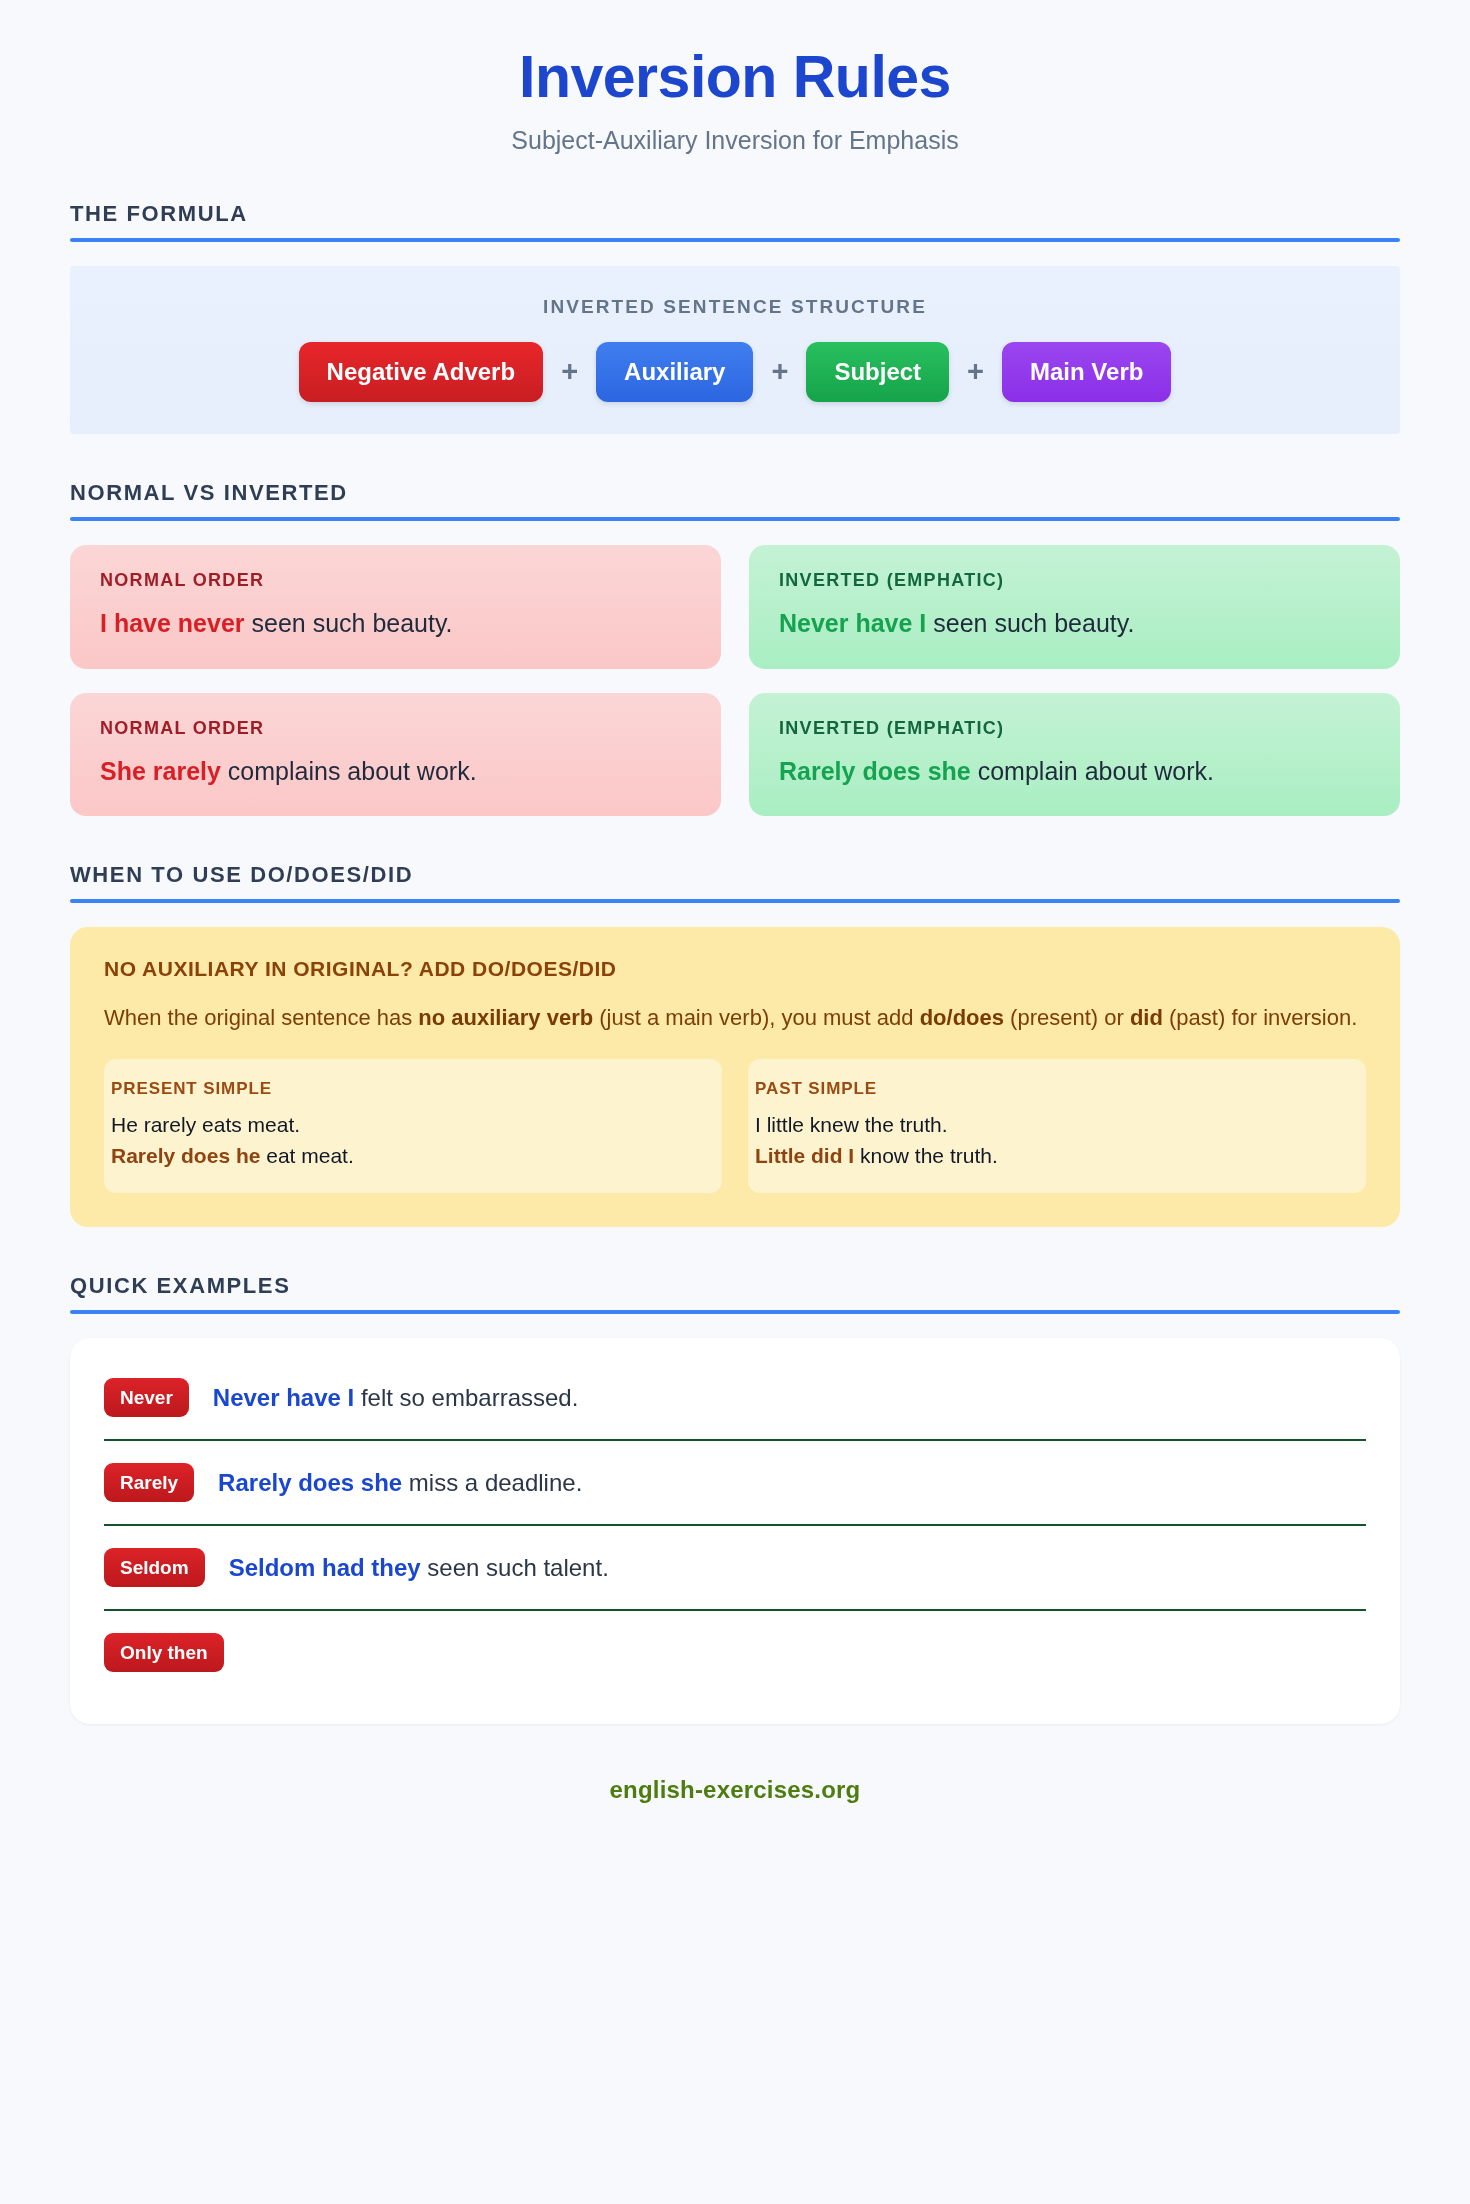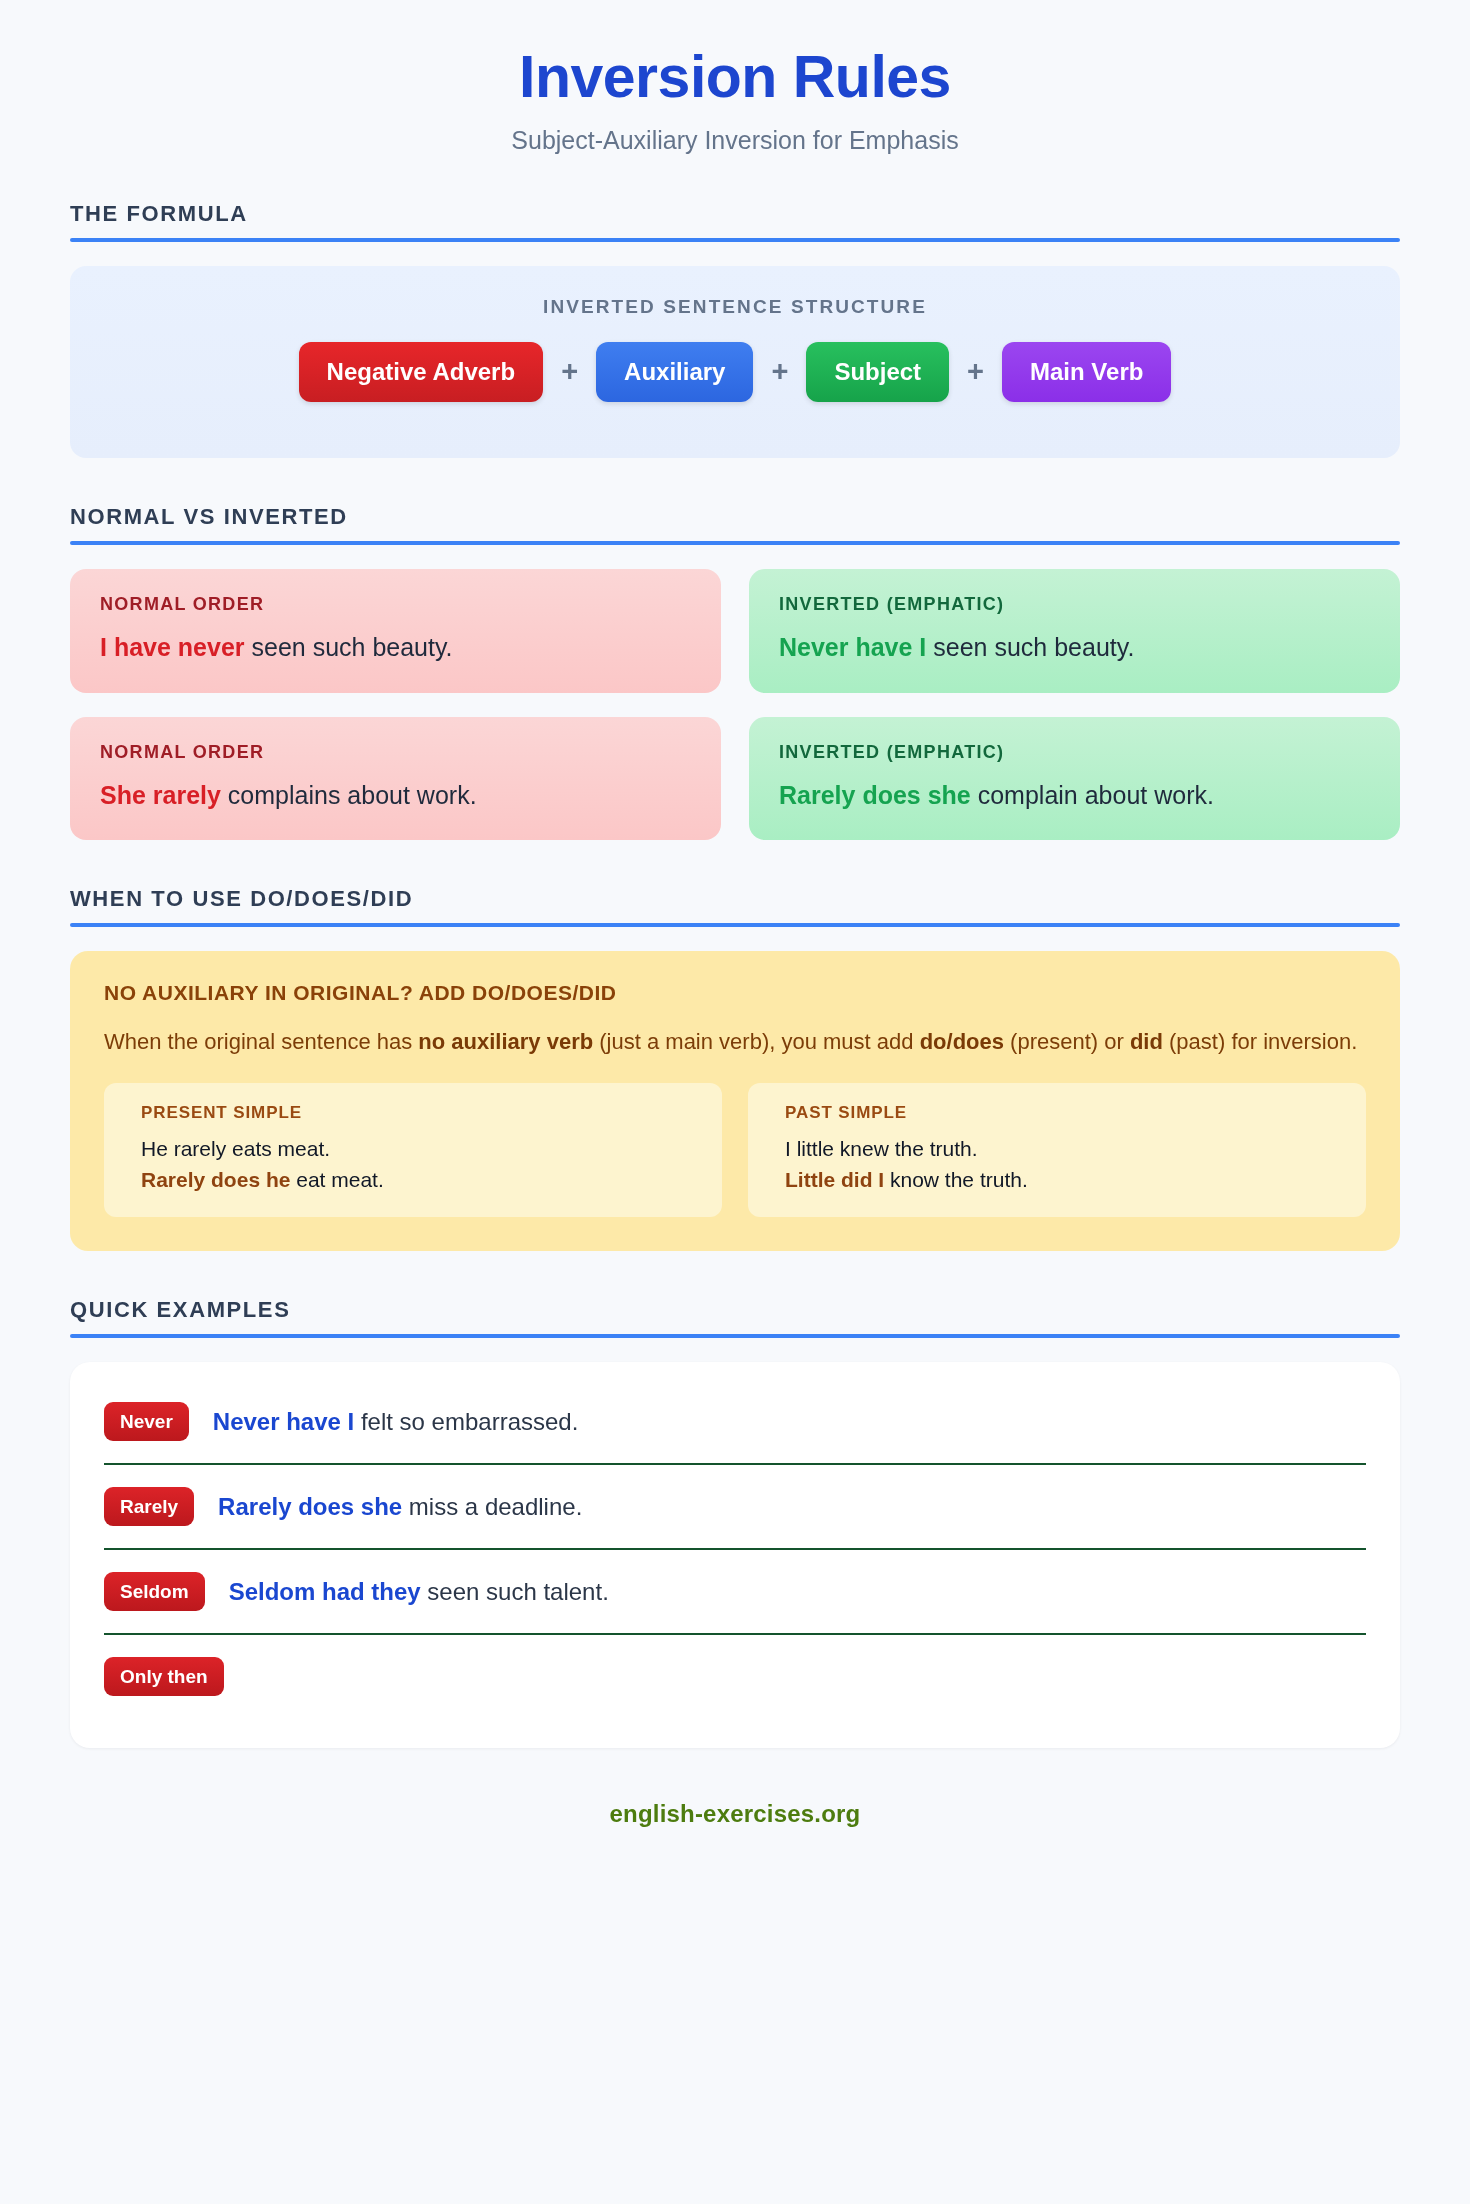--- a/index.html
+++ b/index.html
@@ -47,22 +47,22 @@
   .section-rule {
     height: 4px;
     background: #3b82f6;
     border-radius: 2px;
     margin-bottom: 24px;
   }
 
   
   .formula-panel {
     background: linear-gradient(180deg, #e9f1fe 0%, #e6eefc 100%);
-    border-radius: 16px;
-    padding: 30px 34px 56px;
+    border-radius: 4px;
+    padding: 30px 34px 32px;
     text-align: center;
   }
   .formula-label {
     font-size: 19px;
     font-weight: bold;
     letter-spacing: 2.1px;
     color: #64748b;
     margin-bottom: 24px;
   }
   .formula-row {
@@ -145,21 +145,21 @@
   }
   .note-body b { font-weight: bold; color: #7a3a06; }
   .note-grid {
     display: grid;
     grid-template-columns: 1fr 1fr;
     gap: 26px;
   }
   .note-box {
     background: #fdf4cf;
     border-radius: 12px;
-    padding: 20px 37px 22px;
+    padding: 20px 7px 22px;
   }
   .note-box-label {
     font-size: 17px;
     font-weight: bold;
     letter-spacing: 0.9px;
     color: #9a4a12;
     margin-bottom: 11px;
   }
   .note-box-line {
     font-size: 21px;

